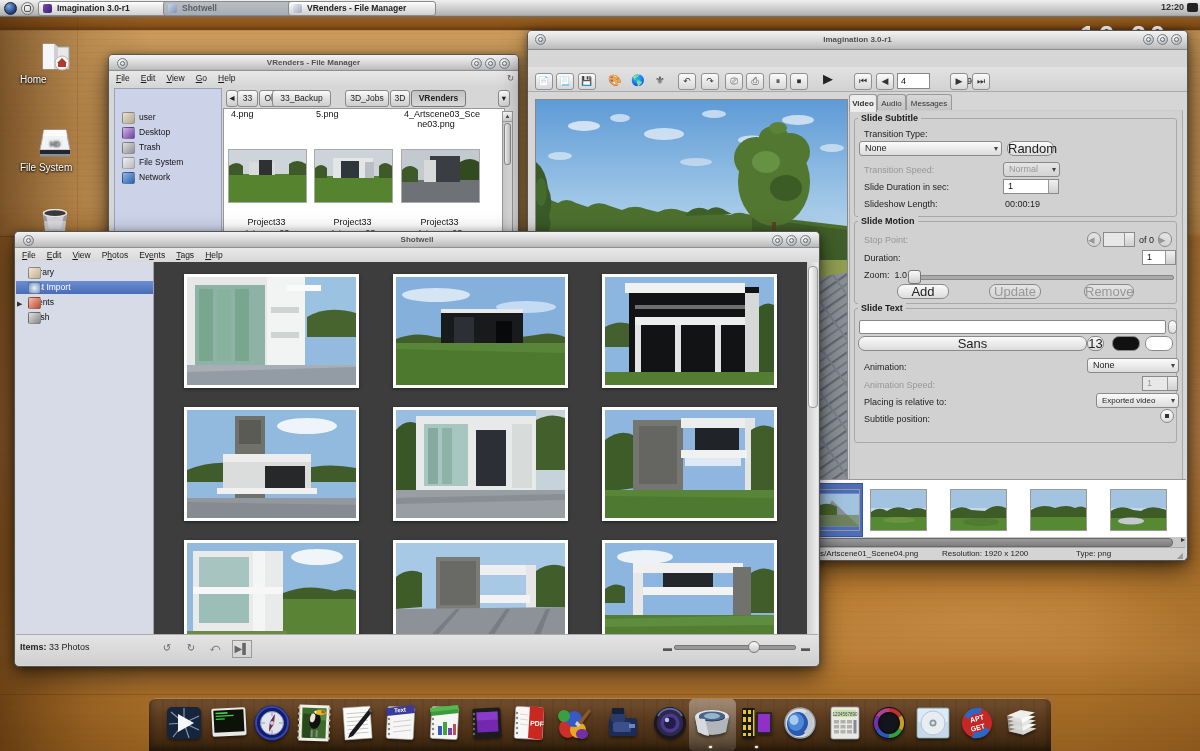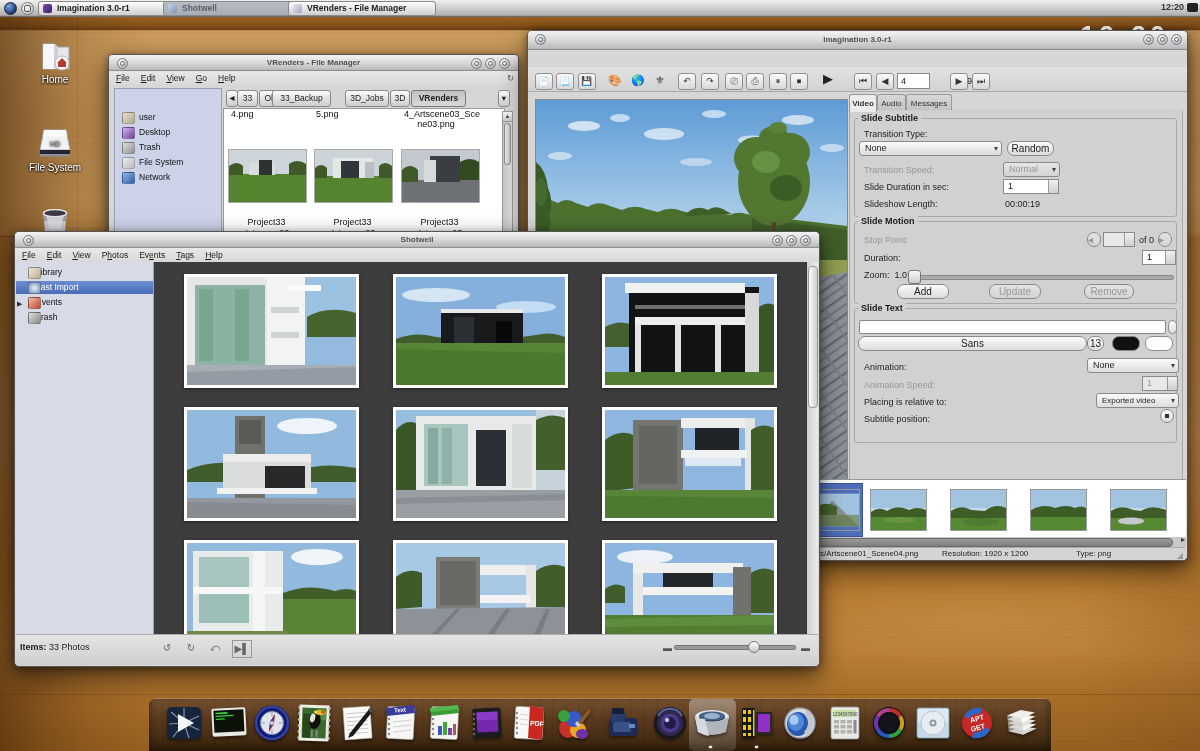--- a/index.html
+++ b/index.html
@@ -23,21 +23,21 @@
 #orb2{left:21px;background:radial-gradient(circle at 35% 30%,#fdfdfd,#b8b8b8);border:1px solid #777}
 #orb2:after{content:"";position:absolute;left:2px;top:2px;width:5px;height:5px;border:1px solid #555;border-radius:2px}
 .wbtn{position:absolute;top:1px;height:13px;border:1px solid #8a8a8a;border-radius:3px;font-size:8.5px;font-weight:bold;color:#222;line-height:13px;padding:0 6px 0 18px;background:linear-gradient(180deg,#fdfdfd,#e6e6e6 50%,#cfcfcf)}
 .wbtn .ic{position:absolute;left:4px;top:2px;width:9px;height:9px;border-radius:2px}
 #wb1{left:38px;width:118px}
 #wb2{left:163px;width:120px;background:linear-gradient(180deg,#b9bec4,#a8adb4);color:#5a5f66;border-color:#858a90}
 #wb3{left:288px;width:122px}
 #pclock{position:absolute;right:16px;top:2px;font-size:9px;font-weight:bold;color:#333}
 #pico{position:absolute;right:2px;top:3px;width:11px;height:9px;background:#222;border-radius:2px}
 
-.dico{position:absolute;z-index:2;text-align:center;color:#fff;font-size:10px;text-shadow:0 1px 2px #000,0 0 3px rgba(0,0,0,.8)}
+.dico{position:absolute;z-index:2;text-align:left;color:#fff;font-size:10px;text-shadow:0 1px 2px #000,0 0 3px rgba(0,0,0,.8)}
 
 .win{position:absolute;border-radius:5px;box-shadow:0 10px 26px rgba(0,0,0,.55),0 2px 8px rgba(0,0,0,.4);border:1px solid #555;background:#d6d6d6}
 .tbar{position:relative;height:15px;border-radius:4px 4px 0 0;background:linear-gradient(180deg,#f3f3f3,#dcdcdc 45%,#bfbfbf 92%,#b0b0b0);border-bottom:1px solid #909090;text-align:center;font-size:8px;font-weight:bold;color:#505050;line-height:15px}
 .rb{position:absolute;top:3px;width:9px;height:9px;border-radius:50%;background:radial-gradient(circle at 35% 30%,#ffffff,#c4c8cc 60%,#9aa0a6);border:1px solid #787e84}
 .rb:after{content:"";position:absolute;left:2px;top:2px;width:3px;height:3px;border:1px solid #666;border-radius:50%}
 .mbar{height:14px;font-size:8.5px;color:#1a1a1a;padding-left:7px;background:linear-gradient(180deg,#e8e8e8,#d8d8d8)}
 .mbar span{display:inline-block;margin-right:11px;line-height:14px}
 .mbar u{text-decoration:underline}
 
 #dock{position:absolute;left:149px;top:698px;width:902px;height:53px;z-index:40;border-radius:6px 6px 0 0;
@@ -63,35 +63,35 @@
 .tab{position:absolute;top:0;height:16px;line-height:17px;text-align:center;background:linear-gradient(180deg,#d8d8d8,#c2c2c2);border:1px solid #999;border-bottom:none;border-radius:3px 3px 0 0;color:#333}
 .tabact{background:#ececec;height:17px;font-weight:bold;z-index:2}
 #impanel{position:absolute;left:321px;top:79px;width:332px;height:369px;background:#d1d1d1;border:1px solid #aaa;border-top:1px solid #ccc}
 .grp{position:absolute;border:1px solid #a8a8a8;border-radius:3px;background:#d1d1d1}
 .gt{position:absolute;top:-6px;left:3px;background:#d1d1d1;padding:0 3px;font-size:9px;font-weight:bold;color:#1a1a1a;line-height:11px}
 .lbl{position:absolute;font-size:9px;color:#222;white-space:nowrap}
 .dis{color:#979797!important}
 .combo{position:absolute;height:13px;border:1px solid #8a8a8a;border-radius:3px;background:linear-gradient(180deg,#fbfbfb,#dcdcdc);font-size:9px;line-height:13px;padding-left:5px;color:#222}
 .combo:after{content:"\25BE";position:absolute;right:3px;top:0;font-size:8px;color:#444}
 .combo.dis{background:linear-gradient(180deg,#e4e4e4,#d4d4d4)}
-.btn{position:absolute;height:13px;border:1px solid #8a8a8a;border-radius:7px;background:linear-gradient(180deg,#fbfbfb,#dcdcdc);font-size:10px;line-height:13px;color:#222}
+.btn{position:absolute;height:13px;border:1px solid #8a8a8a;border-radius:7px;background:linear-gradient(180deg,#fbfbfb,#dcdcdc);font-size:13px;line-height:13px;color:#222}
 .btn.dis{color:#9a9a9a;background:linear-gradient(180deg,#e4e4e4,#d4d4d4)}
 .spin{position:absolute;height:13px;background:#fff;border:1px solid #8a8a8a;font-size:9px;line-height:13px;padding-left:4px;color:#111}
 .spin:after{content:"";position:absolute;right:0;top:0;width:9px;height:100%;background:linear-gradient(180deg,#f0f0f0,#d0d0d0);border-left:1px solid #999}
 .spin.dis{background:#e8e8e8}
 .entry{position:absolute;background:#fff;border:1px solid #888;border-radius:2px}
 #imthumbs{position:absolute;left:1px;top:448px;width:657px;height:58px;background:#fff;border-top:1px solid #999}
 .lsth{position:absolute;border:1px solid #999}
 #imhscroll{position:absolute;left:1px;top:506px;width:657px;height:10px;background:#c8c8c8}
 #imhscroll div{position:absolute;left:2px;top:1px;width:640px;height:7px;background:linear-gradient(180deg,#9a9a9a,#7e7e7e);border:1px solid #6a6a6a;border-radius:4px}
 #imhscroll span{position:absolute;right:1px;top:-2px;font-size:8px;color:#333}
 #imstatus{position:absolute;left:1px;top:516px;width:656px;height:12px;font-size:8px;color:#222;background:#d4d4d4;border-top:1px solid #aaa;line-height:12px}
 
 #swside{position:absolute;left:1px;top:30px;width:137px;height:372px;background:#d7dae7;border-right:1px solid #a0a4b4}
-.swi{position:relative;height:13px;line-height:13px;font-size:8.5px;color:#111;padding-left:20px;margin-top:2px}
+.swi{position:relative;height:13px;line-height:13px;font-size:8.5px;color:#111;padding-left:12px;margin-top:2px}
 .swic{position:absolute;left:12px;top:1px;width:11px;height:10px;border-radius:2px;border:1px solid rgba(0,0,0,.3)}
 .swisel{background:linear-gradient(180deg,#6b8dd0,#4a6cb8);color:#fff}
 .swexp{position:absolute;left:1px;top:1px;font-size:7px;color:#333}
 #swmain{position:absolute;left:139px;top:30px;width:653px;height:372px;background:#3d3d3d;overflow:hidden}
 .ph{position:absolute;background:#fff;padding:3px;box-shadow:0 1px 3px rgba(0,0,0,.5)}
 .ph svg{display:block;filter:saturate(.95) contrast(1.04) brightness(.98)}
 #swscroll{position:absolute;right:1px;top:30px;width:11px;height:372px;background:linear-gradient(90deg,#cfcfcf,#ececec)}
 #swscroll div{position:absolute;left:1px;top:4px;width:8px;height:140px;border-radius:4px;background:linear-gradient(90deg,#fdfdfd,#cdcdcd);border:1px solid #999}
 #swfoot{position:absolute;left:1px;bottom:1px;width:802px;height:30px;background:linear-gradient(180deg,#e4e4e4,#cfcfcf);border-top:1px solid #aaa;border-radius:0 0 4px 4px}
 .swb{position:absolute;top:5px;width:18px;height:16px;font-size:10px;color:#666;text-align:center;line-height:16px}

